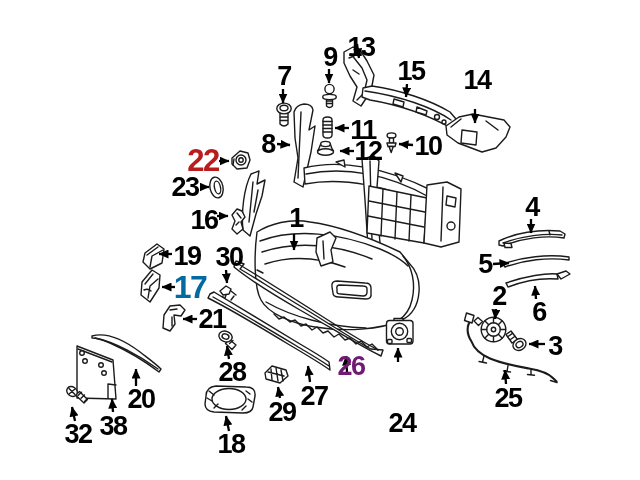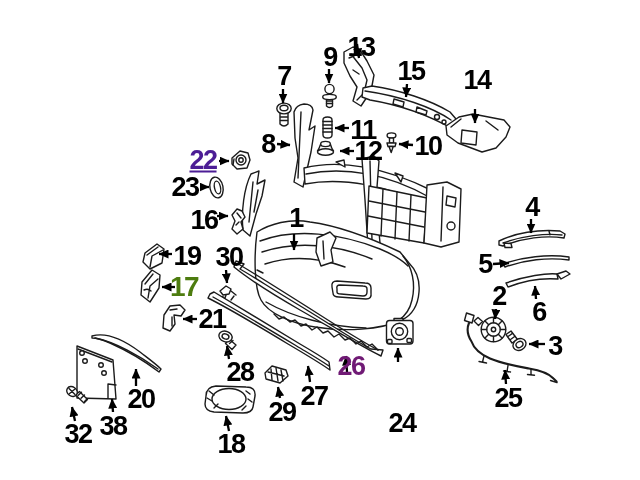--- a/index.html
+++ b/index.html
@@ -307,30 +307,30 @@
       <div class="num" style="left: 284px; top: 76px; font-size: 27px; color: rgb(0, 0, 0);">7</div>
       <div class="num" style="left: 268px; top: 144px; font-size: 27px; color: rgb(0, 0, 0);">8</div>
       <div class="num" style="left: 330px; top: 57px; font-size: 27px; color: rgb(0, 0, 0);">9</div>
       <div class="num" style="left: 428px; top: 146px; font-size: 27px; color: rgb(0, 0, 0);">10</div>
       <div class="num" style="left: 363px; top: 130px; font-size: 27px; color: rgb(0, 0, 0);">11</div>
       <div class="num" style="left: 368px; top: 151px; font-size: 27px; color: rgb(0, 0, 0);">12</div>
       <div class="num" style="left: 361px; top: 31px; font-size: 27px; color: rgb(0, 0, 0); margin-top: 16px;">13</div>
       <div class="num" style="left: 477px; top: 80px; font-size: 27px; color: rgb(0, 0, 0);">14</div>
       <div class="num" style="left: 411px; top: 71px; font-size: 27px; color: rgb(0, 0, 0);">15</div>
       <div class="num" style="left: 204px; top: 220px; font-size: 27px; color: rgb(0, 0, 0);">16</div>
-      <div class="num" style="left: 184px; top: 287px; font-size: 28px; color: #4d7c0f;">17</div>
+      <div class="num" style="left: 190px; top: 287px; font-size: 32px; color: #0369a1;">17</div>
       <div class="num" style="left: 231px; top: 444px; font-size: 27px; color: rgb(0, 0, 0);">18</div>
       <div class="num" style="left: 187px; top: 256px; font-size: 27px; color: rgb(0, 0, 0);">19</div>
       <div class="num" style="left: 141px; top: 399px; font-size: 27px; color: rgb(0, 0, 0);">20</div>
       <div class="num" style="left: 212px; top: 319px; font-size: 27px; color: rgb(0, 0, 0);">21</div>
-      <div class="num" style="left: 203px; top: 160px; font-size: 27px; color: #4c1d95; text-decoration: underline;">22</div>
+      <div class="num" style="left: 203px; top: 160px; font-size: 31px; color: #b91c1c;">22</div>
       <div class="num" style="left: 185px; top: 187px; font-size: 27px; color: rgb(0, 0, 0);">23</div>
       <div class="num" style="left: 402px; top: 375px; font-size: 27px; color: rgb(0, 0, 0); margin-top: 48px;">24</div>
       <div class="num" style="left: 508px; top: 398px; font-size: 27px; color: rgb(0, 0, 0);">25</div>
       <div class="num" style="left: 351px; top: 366px; font-size: 27px; color: #701a75;">26</div>
       <div class="num" style="left: 314px; top: 396px; font-size: 27px; color: rgb(0, 0, 0);">27</div>
-      <div class="num" style="left: 240px; top: 372px; font-size: 27px; color: rgb(0, 0, 0);">28</div>
+      <div class="num" style="left: 232px; top: 372px; font-size: 27px; color: rgb(0, 0, 0);">28</div>
       <div class="num" style="left: 282px; top: 412px; font-size: 27px; color: rgb(0, 0, 0);">29</div>
       <div class="num" style="left: 229px; top: 257px; font-size: 27px; color: rgb(0, 0, 0);">30</div>
       <div class="num" style="left: 113px; top: 426px; font-size: 27px; color: rgb(0, 0, 0);">38</div>
       <div class="num" style="left: 78px; top: 434px; font-size: 27px; color: rgb(0, 0, 0); text-align: right;">32</div>
     </div>
 </div>
 
 </body></html>

